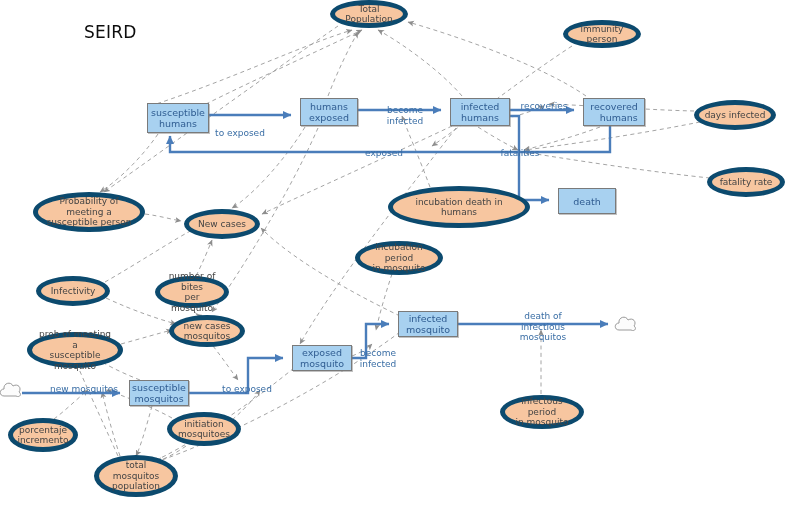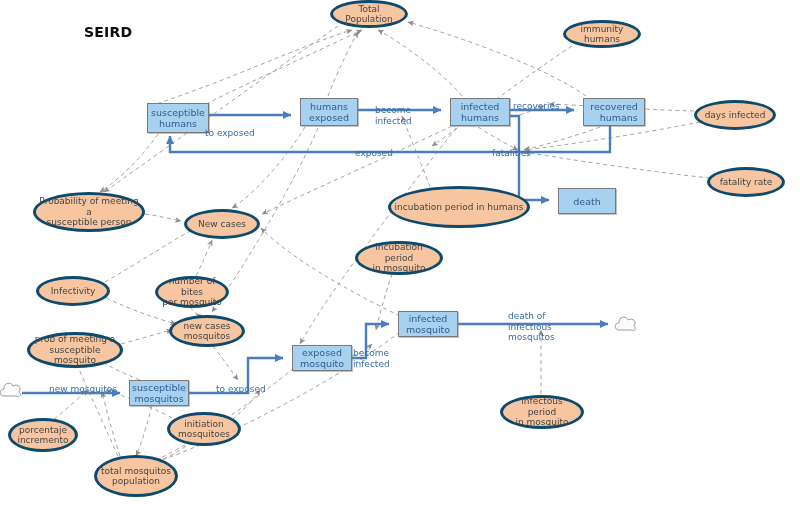--- a/index.html
+++ b/index.html
@@ -10,22 +10,22 @@
     font-family:"DejaVu Sans","Liberation Sans",sans-serif;
     overflow:hidden;
     position:relative;
   }
   #canvas{position:absolute;left:0;top:0;width:800px;height:520px;}
   svg#wires{position:absolute;left:0;top:0;width:800px;height:520px;}
 
   .title{
     position:absolute;
     font-family:"DejaVu Sans","Liberation Sans",sans-serif;
-    font-weight:bold;
-    font-size:14px;
+    font-weight:normal;
+    font-size:17px;
     line-height:20px;
     color:#0d0d0d;
     white-space:pre;
     letter-spacing:0.2px;
   }
 
   
   .stock{
     position:absolute;
     background:#a8d1f0;
@@ -37,37 +37,38 @@
     font-size:9.5px;
     line-height:11px;
     box-sizing:border-box;
     padding:1px 2px;
   }
 
   
   .aux{
     position:absolute;
     background:#f7c6a0;
-    border:3px solid #0c4a6e;
+    border:5px solid #0c4a6e;
     border-radius:50%;
     display:flex;align-items:center;justify-content:center;
     text-align:center;
     color:#444;
     font-size:9px;
     line-height:10.5px;
     box-sizing:border-box;
     padding:0 3px;
   }
 
   
   .flowlabel{
     position:absolute;
     color:#3a6ea5;
     font-size:9px;
     line-height:10.5px;
+    text-align:center;
     white-space:pre;
   }
 
   .cloud{position:absolute;}
 </style>
 </head>
 <body>
 
 <div id="canvas">
 
@@ -216,36 +217,36 @@
       <div class="stock" style="left: 292px; top: 345px; width: 60px; height: 26px;">
         <span>exposed<br>mosquito</span>
       </div>
       <div class="stock" style="left: 398px; top: 311px; width: 60px; height: 26px;">
         <span>infected<br>mosquito</span>
       </div>
       <div class="aux" style="left: 330px; top: 0px; width: 78px; height: 28px;">
         <span>Total Population</span>
       </div>
       <div class="aux" style="left: 563px; top: 20px; width: 78px; height: 28px;">
-        <span>immunity humans</span>
+        <span>immunity person</span>
       </div>
       <div class="aux" style="left: 694px; top: 100px; width: 82px; height: 30px;">
         <span>days infected</span>
       </div>
       <div class="aux" style="left: 707px; top: 167px; width: 78px; height: 30px;">
         <span>fatality rate</span>
       </div>
       <div class="aux" style="left: 33px; top: 192px; width: 112px; height: 40px; justify-content: flex-end;">
         <span>Probability of meeting a<br>susceptible person</span>
       </div>
       <div class="aux" style="left: 184px; top: 209px; width: 76px; height: 30px;">
         <span>New cases</span>
       </div>
       <div class="aux" style="left: 388px; top: 186px; width: 142px; height: 42px;">
-        <span>incubation period in humans</span>
+        <span>incubation death in humans</span>
       </div>
       <div class="aux" style="left: 355px; top: 241px; width: 88px; height: 34px;">
         <span>incubation period<br>in mosquito</span>
       </div>
       <div class="aux" style="left: 36px; top: 276px; width: 74px; height: 30px;">
         <span>Infectivity</span>
       </div>
       <div class="aux" style="left: 155px; top: 276px; width: 74px; height: 32px; justify-content: center;">
         <span>number of bites<br>per mosquito</span>
       </div>

